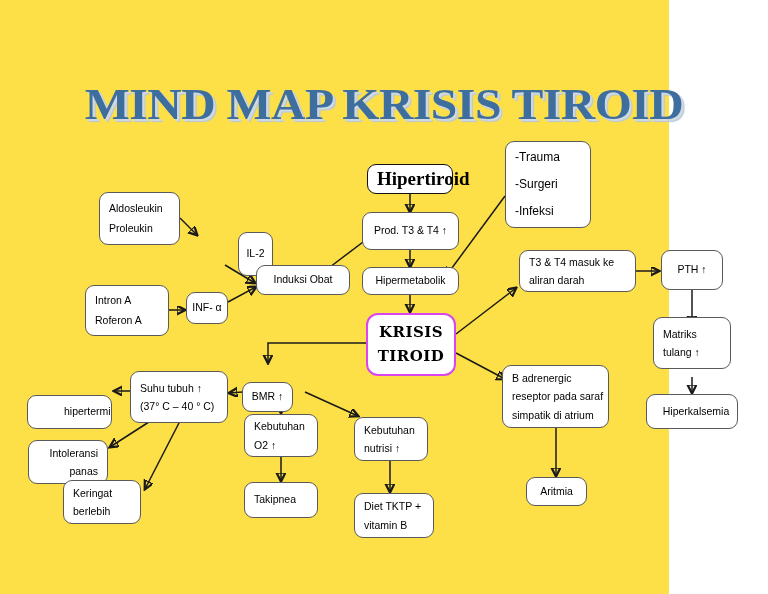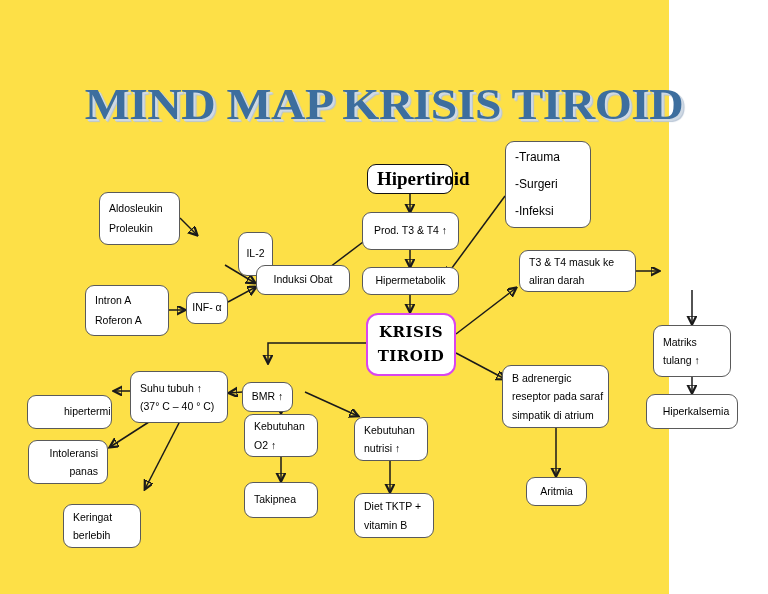--- a/index.html
+++ b/index.html
@@ -153,22 +153,25 @@
 
   <div class="node center-text" style="left:256px;top:265px;width:94px;height:30px;">
     <div class="ln">Induksi Obat</div>
   </div>
 
   <div class="node tight" style="left:519px;top:250px;width:117px;height:42px;">
     <div class="ln">T3 &amp; T4 masuk ke</div>
     <div class="ln">aliran darah</div>
   </div>
 
-
-  <div class="node tight" style="left:653px;top:325px;width:78px;height:52px;">
+  <div class="node center-text" style="left:661px;top:250px;width:62px;height:40px;">
+    <div class="ln">PTH ↑</div>
+  </div>
+
+  <div class="node tight" style="left:653px;top:317px;width:78px;height:52px;">
     <div class="ln">Matriks</div>
     <div class="ln">tulang ↑</div>
   </div>
 
   <div class="node center-text" style="left:646px;top:394px;width:92px;height:35px;padding-left:12px;">
     <div class="ln">Hiperkalsemia</div>
   </div>
 
   <div class="node tight" style="left:502px;top:365px;width:107px;height:63px;">
     <div class="ln">B adrenergic</div>
@@ -191,21 +194,21 @@
 
   <div class="node" style="left:27px;top:395px;width:85px;height:34px;padding-left:36px;">
     <div class="ln">hipertermi</div>
   </div>
 
   <div class="node tight" style="left:28px;top:440px;width:80px;height:44px;align-items:flex-end;">
     <div class="ln">Intoleransi</div>
     <div class="ln">panas</div>
   </div>
 
-  <div class="node tight" style="left:63px;top:504px;width:78px;height:44px;">
+  <div class="node tight" style="left:63px;top:480px;width:78px;height:44px;">
     <div class="ln">Keringat</div>
     <div class="ln">berlebih</div>
   </div>
 
   <div class="node tight" style="left:244px;top:414px;width:74px;height:43px;">
     <div class="ln">Kebutuhan</div>
     <div class="ln">O2 ↑</div>
   </div>
 
   <div class="node" style="left:244px;top:482px;width:74px;height:36px;">

